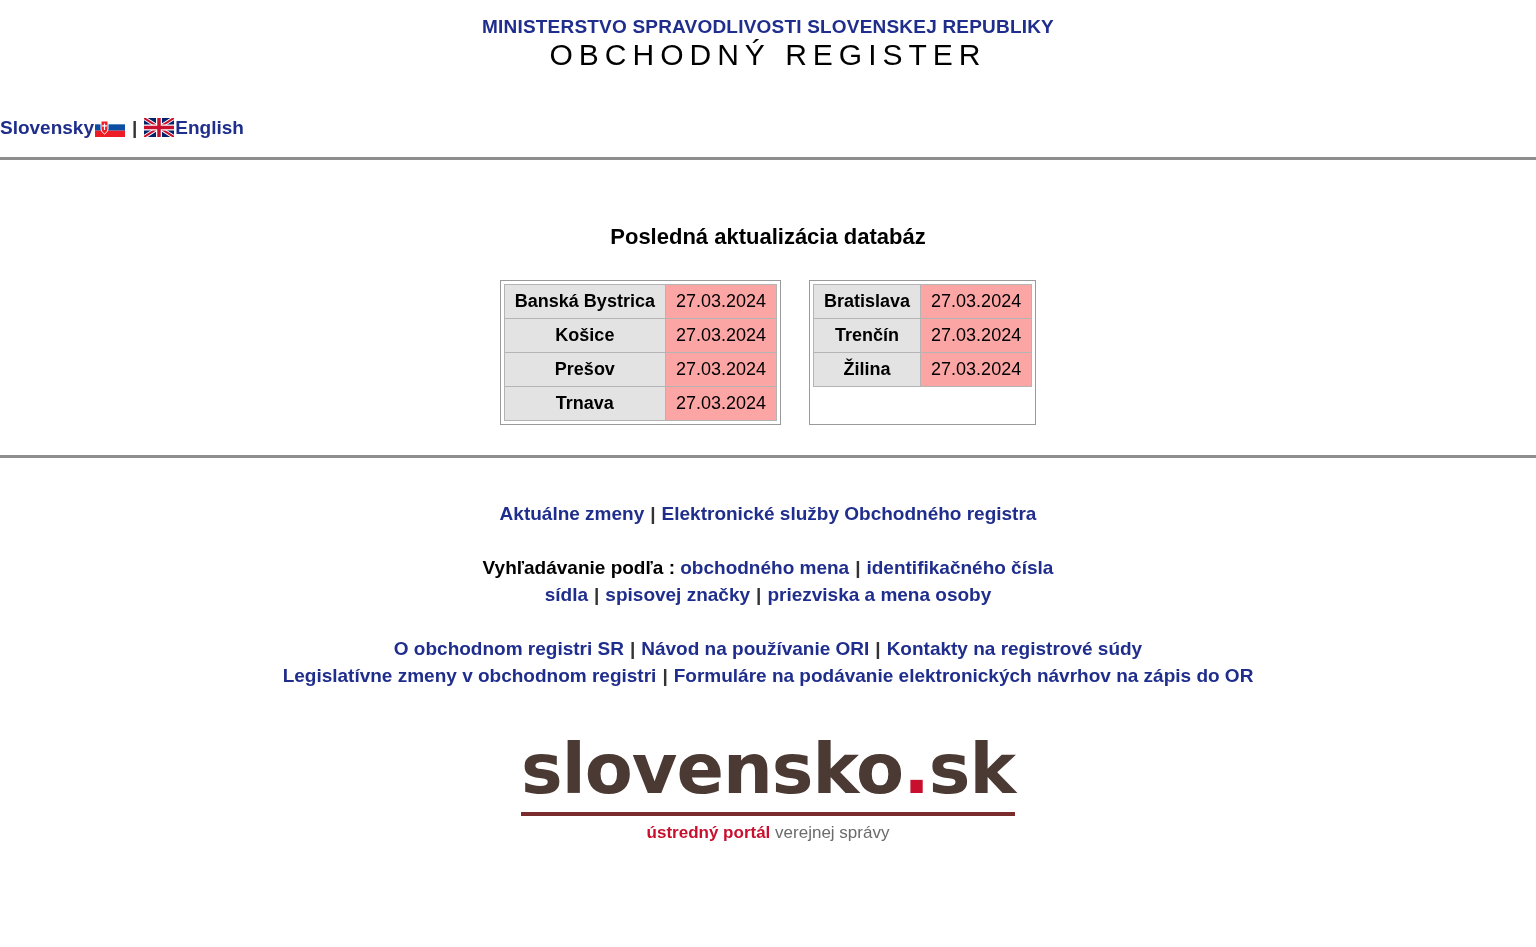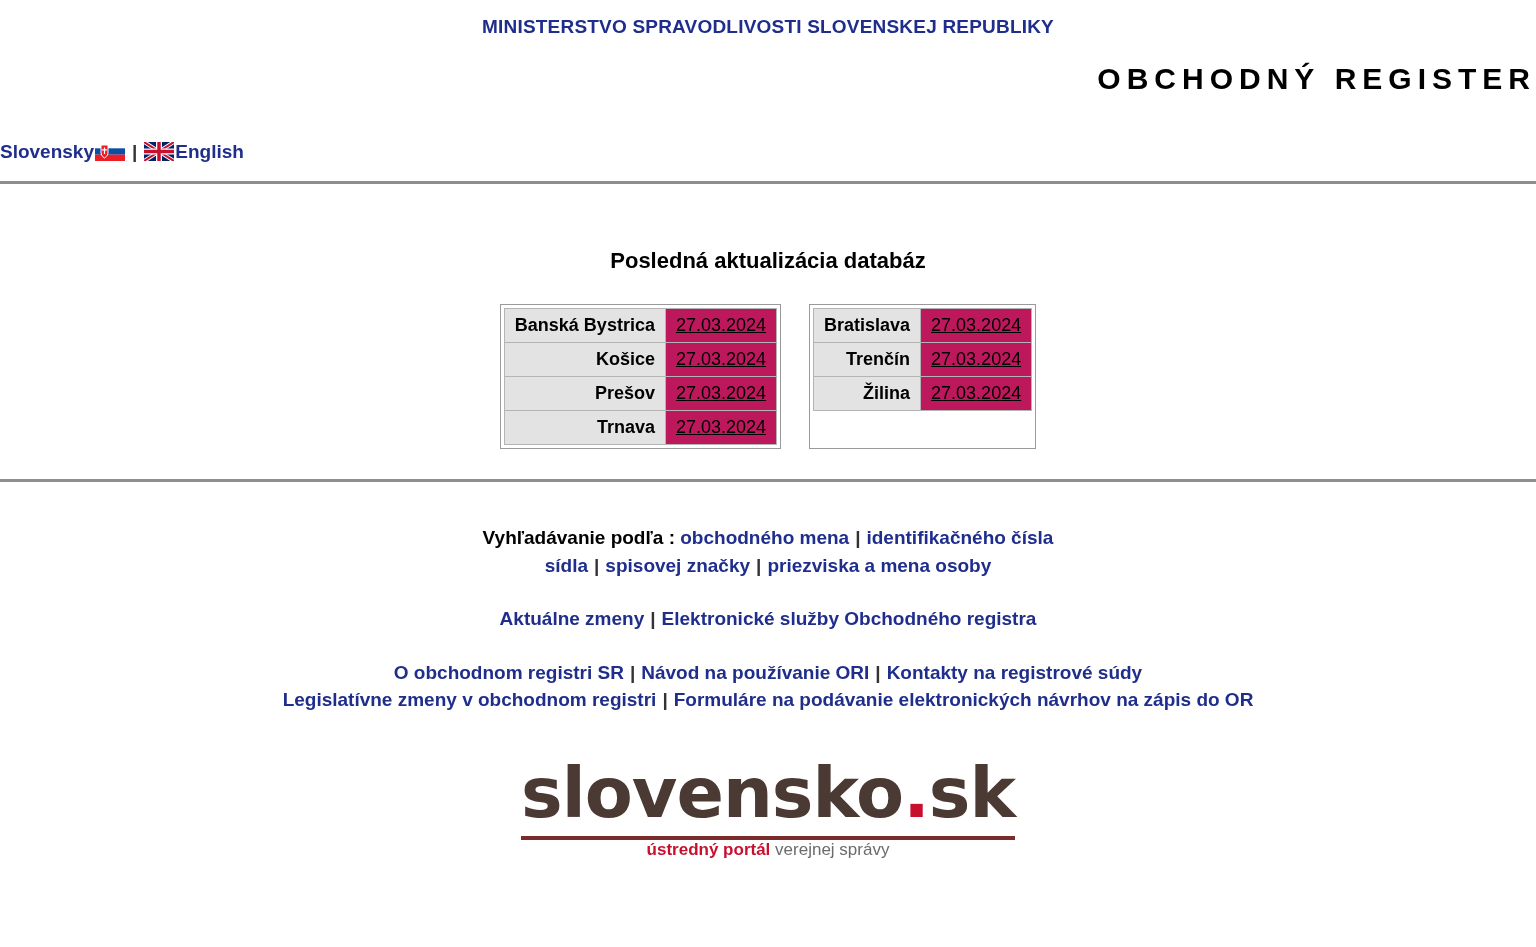--- a/index.html
+++ b/index.html
@@ -20,26 +20,25 @@
   }
   .ministry {
     text-align: center;
     font-size: 19px;
     font-weight: bold;
     color: #1f2e8c;
     letter-spacing: 0.2px;
     padding-top: 16px;
   }
   .title-main {
-    text-align: right;
+    text-align: center;
     font-size: 30px;
-    font-weight: bold;
+    font-weight: normal;
     color: #000000;
     letter-spacing: 6px;
-    margin-top: 24px;
   }
   .title-sub {
     text-align: center;
     font-size: 19px;
     font-weight: bold;
     color: #000000;
     letter-spacing: 5px;
     margin-top: 6px;
   }
   .lang-row {
@@ -94,28 +93,27 @@
   table.courts td {
     font-size: 18px;
     padding: 6px 10px;
     border: 1px solid #b4b4b4;
     white-space: nowrap;
   }
   table.courts td.name {
     font-weight: bold;
     background: #e3e3e3;
     color: #000;
-    text-align: right;
+    text-align: center;
   }
   table.courts td.date {
-    background: #be185d;
+    background: #fca5a5;
     color: #000;
     text-align: right;
     font-weight: normal;
-    text-decoration: underline;
   }
   .links-block {
     text-align: center;
     margin-top: 42px;
     color: #1f2e8c;
     font-size: 19px;
     font-weight: bold;
     line-height: 1.45;
   }
   .links-block a {
@@ -146,20 +144,21 @@
     font-family: "DejaVu Sans", sans-serif;
   }
   .logo-dot { color: #c8102e; }
   .logo-bar {
     height: 4px;
     background: #7a2b2b;
     margin-top: 8px;
     width: 100%;
   }
   .logo-caption {
+    margin-top: 7px;
     font-size: 17px;
     text-align: center;
   }
   .cap-red { color: #c8102e; font-weight: bold; }
   .cap-grey { color: #6b6b6b; }
 </style>
 </head>
 <body>
 
 <div class="page">
@@ -232,28 +231,28 @@
       </table>
     </div>
 
   </div>
 
   <hr class="rule" style="margin-top:30px">
 
   <div class="links-block">
 
     <div class="group">
+      <a href="#">Aktuálne zmeny</a><span class="sep">|</span><a href="#">Elektronické služby Obchodného registra</a>
+    </div>
+
+    <div class="group">
       <span class="label-plain">Vyhľadávanie podľa :</span>
       <a href="#">obchodného mena</a><span class="sep">|</span><a href="#">identifikačného čísla</a>
       <br>
       <a href="#">sídla</a><span class="sep">|</span><a href="#">spisovej značky</a><span class="sep">|</span><a href="#">priezviska a mena osoby</a>
-    </div>
-
-    <div class="group">
-      <a href="#">Aktuálne zmeny</a><span class="sep">|</span><a href="#">Elektronické služby Obchodného registra</a>
     </div>
 
     <div class="group">
       <a href="#">O obchodnom registri SR</a><span class="sep">|</span><a href="#">Návod na používanie ORI</a><span class="sep">|</span><a href="#">Kontakty na registrové súdy</a>
       <br>
       <a href="#">Legislatívne zmeny v obchodnom registri</a><span class="sep">|</span><a href="#">Formuláre na podávanie elektronických návrhov na zápis do OR</a>
     </div>
 
   </div>
 

